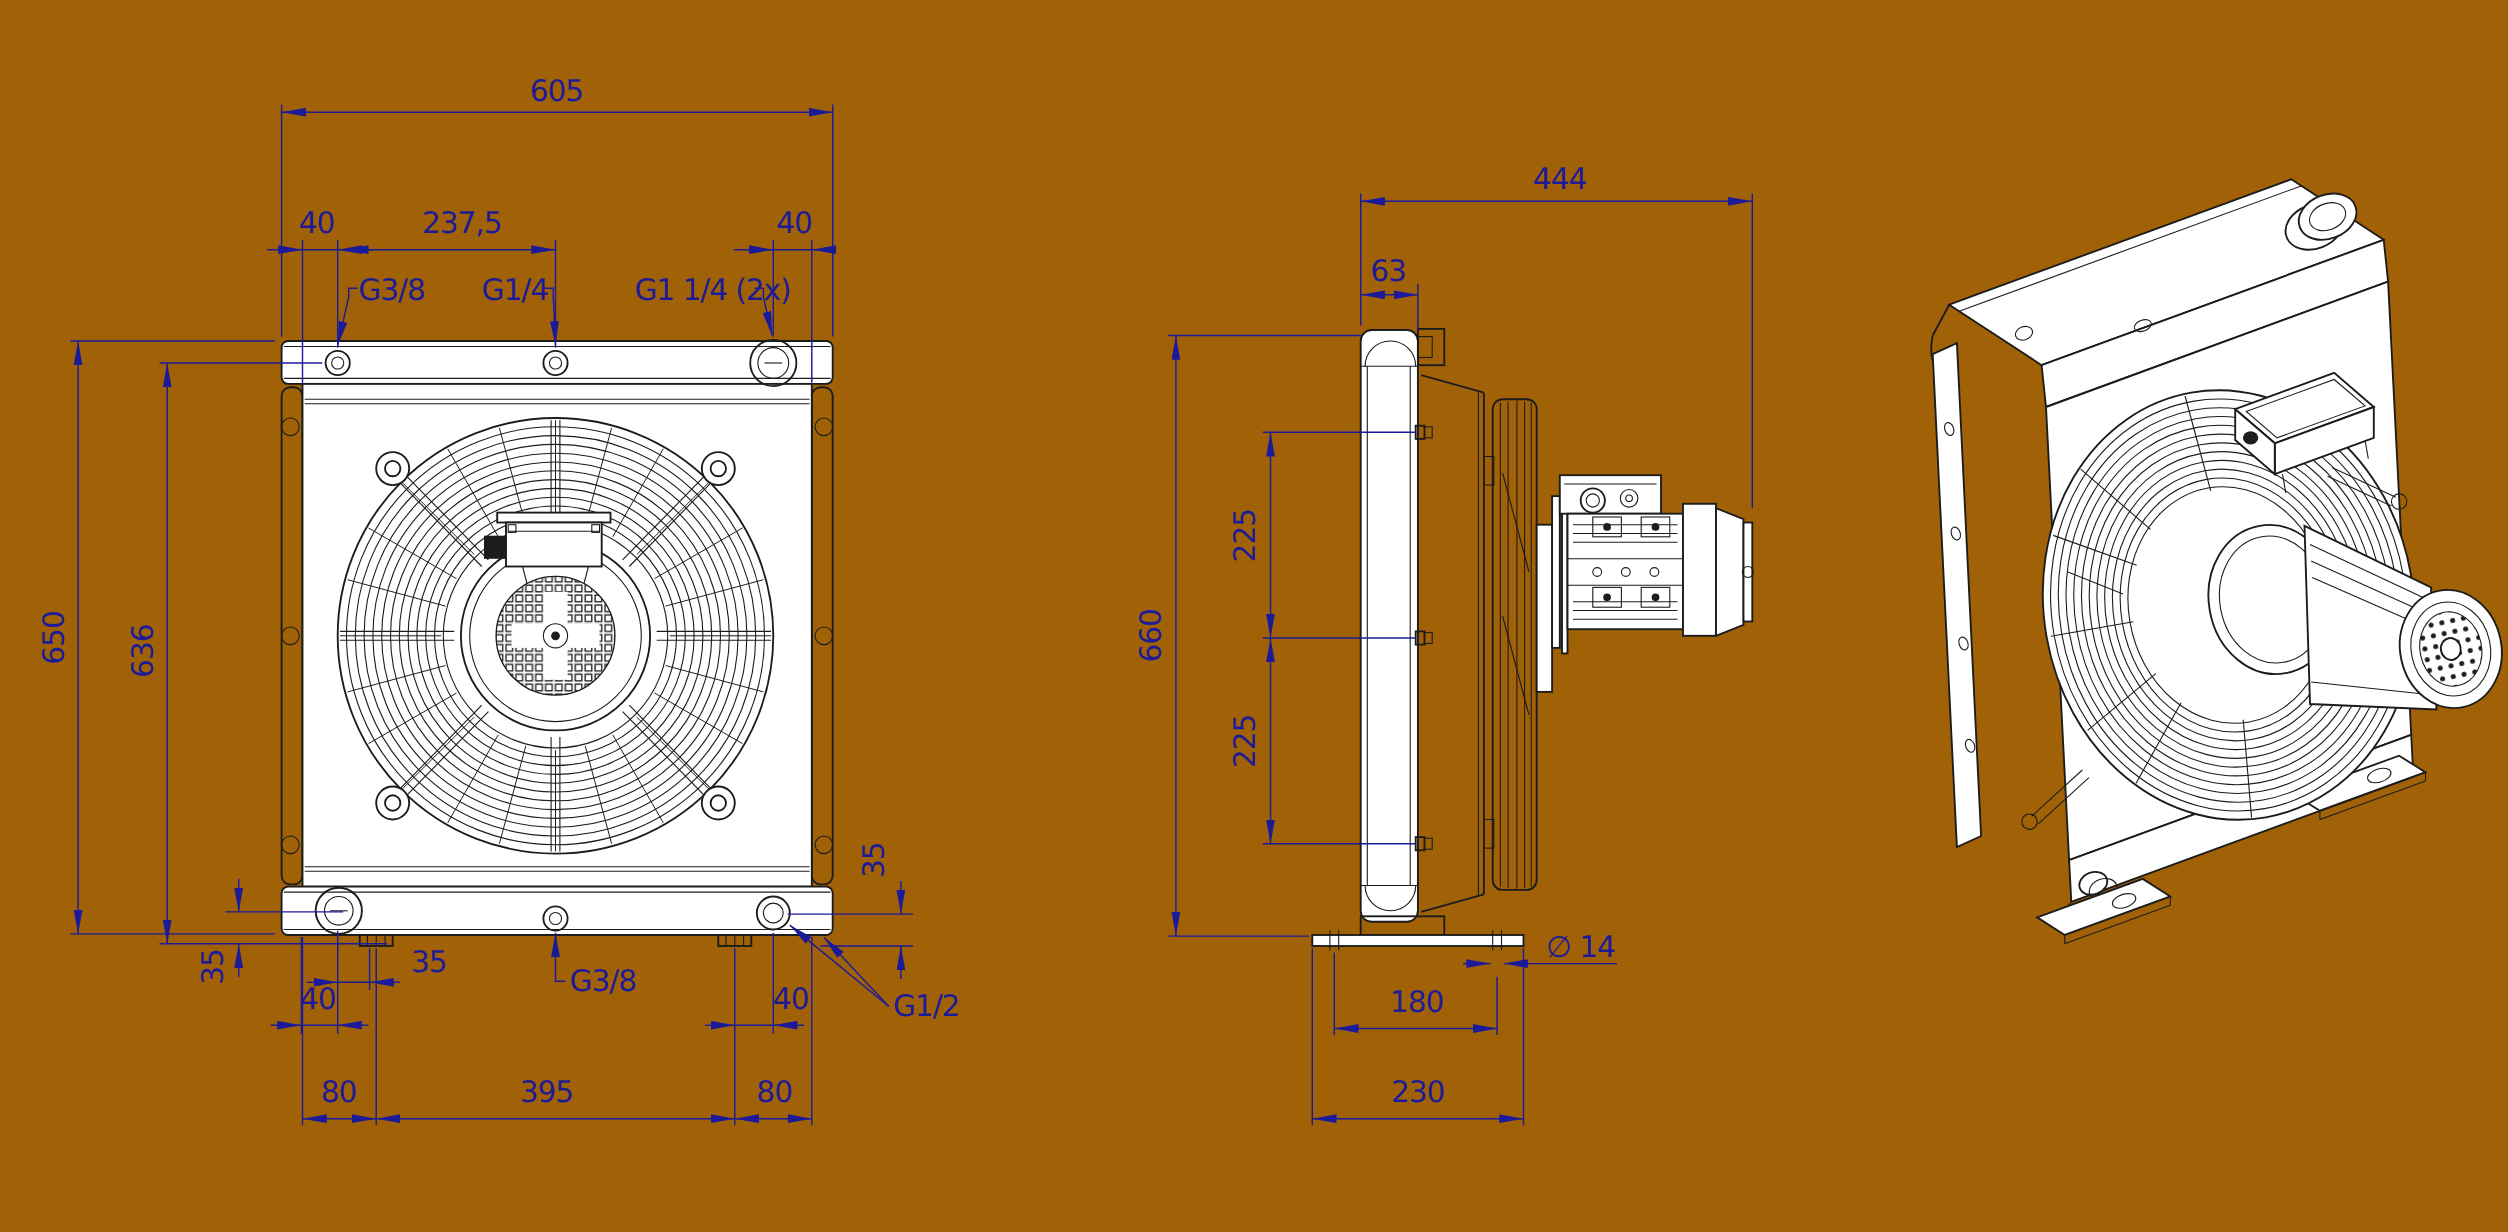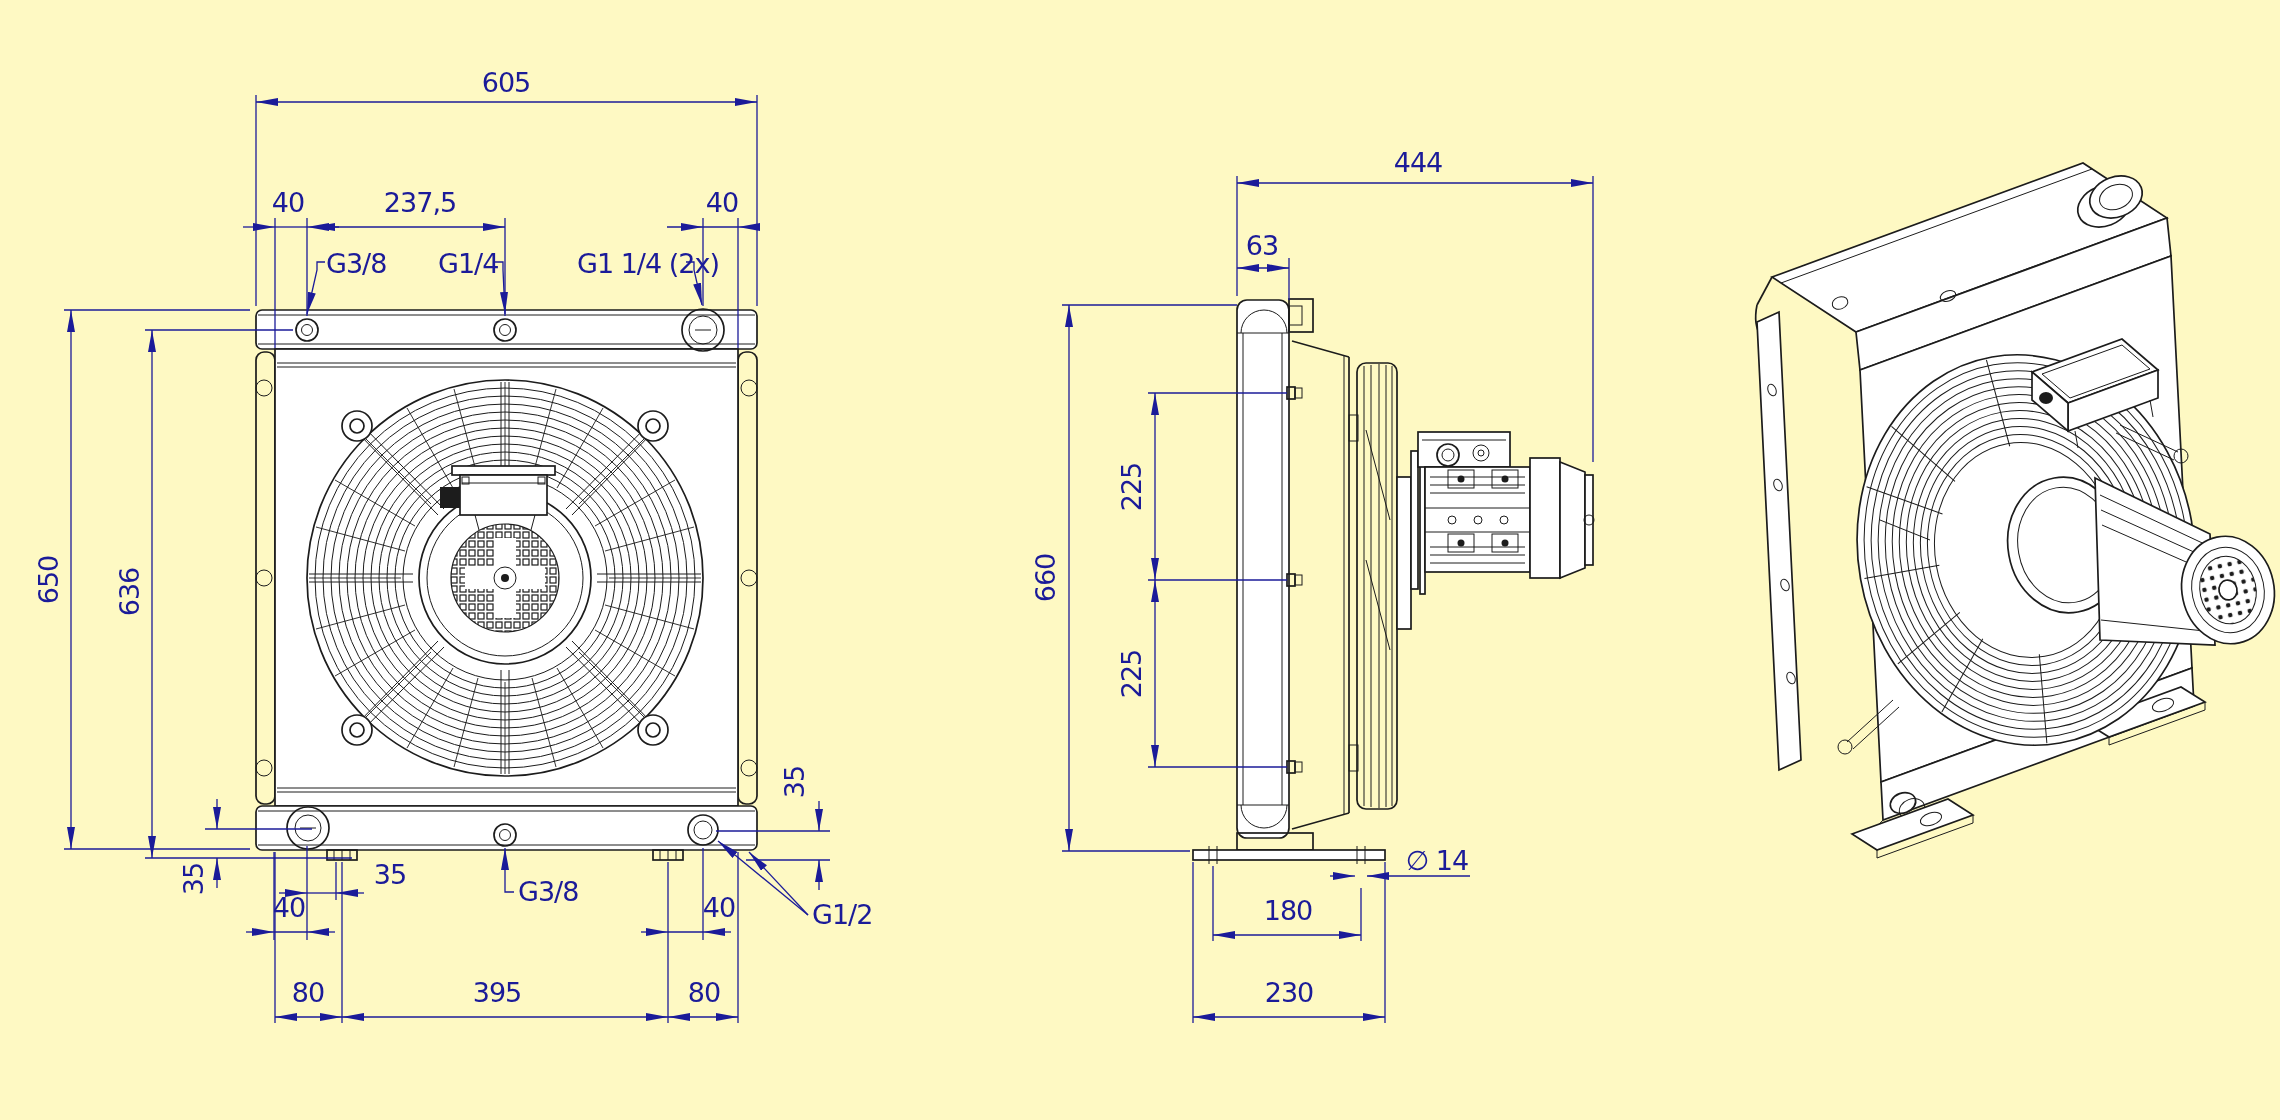--- a/index.html
+++ b/index.html
@@ -1,16 +1,16 @@
 <!DOCTYPE html>
 <html><head>
 <meta charset="utf-8">
 <style>
   html,body{margin:0;padding:0;background:#ffffff;}
-  .stage{width:2280px;height:1120px;position:relative;background:#fef9c3;overflow:hidden;}
+  .stage{width:2280px;height:1120px;position:relative;background:#a16207;overflow:hidden;}
   svg{display:block;}
   .dim-text{fill:#1b1b99;font-family:"DejaVu Sans",sans-serif;font-size:27px;letter-spacing:-1px;}
   .geo{stroke:#1c1c1c;fill:none;stroke-width:1.7;}
   .geo-thin{stroke:#1c1c1c;fill:none;stroke-width:1;}
   .geo-fill{stroke:#1c1c1c;fill:#ffffff;stroke-width:1.7;}
   .blk{fill:#1c1c1c;stroke:none;}
   .dim{stroke:#1b1b99;fill:none;stroke-width:1.3;}
 </style>
 </head>
 <body>

